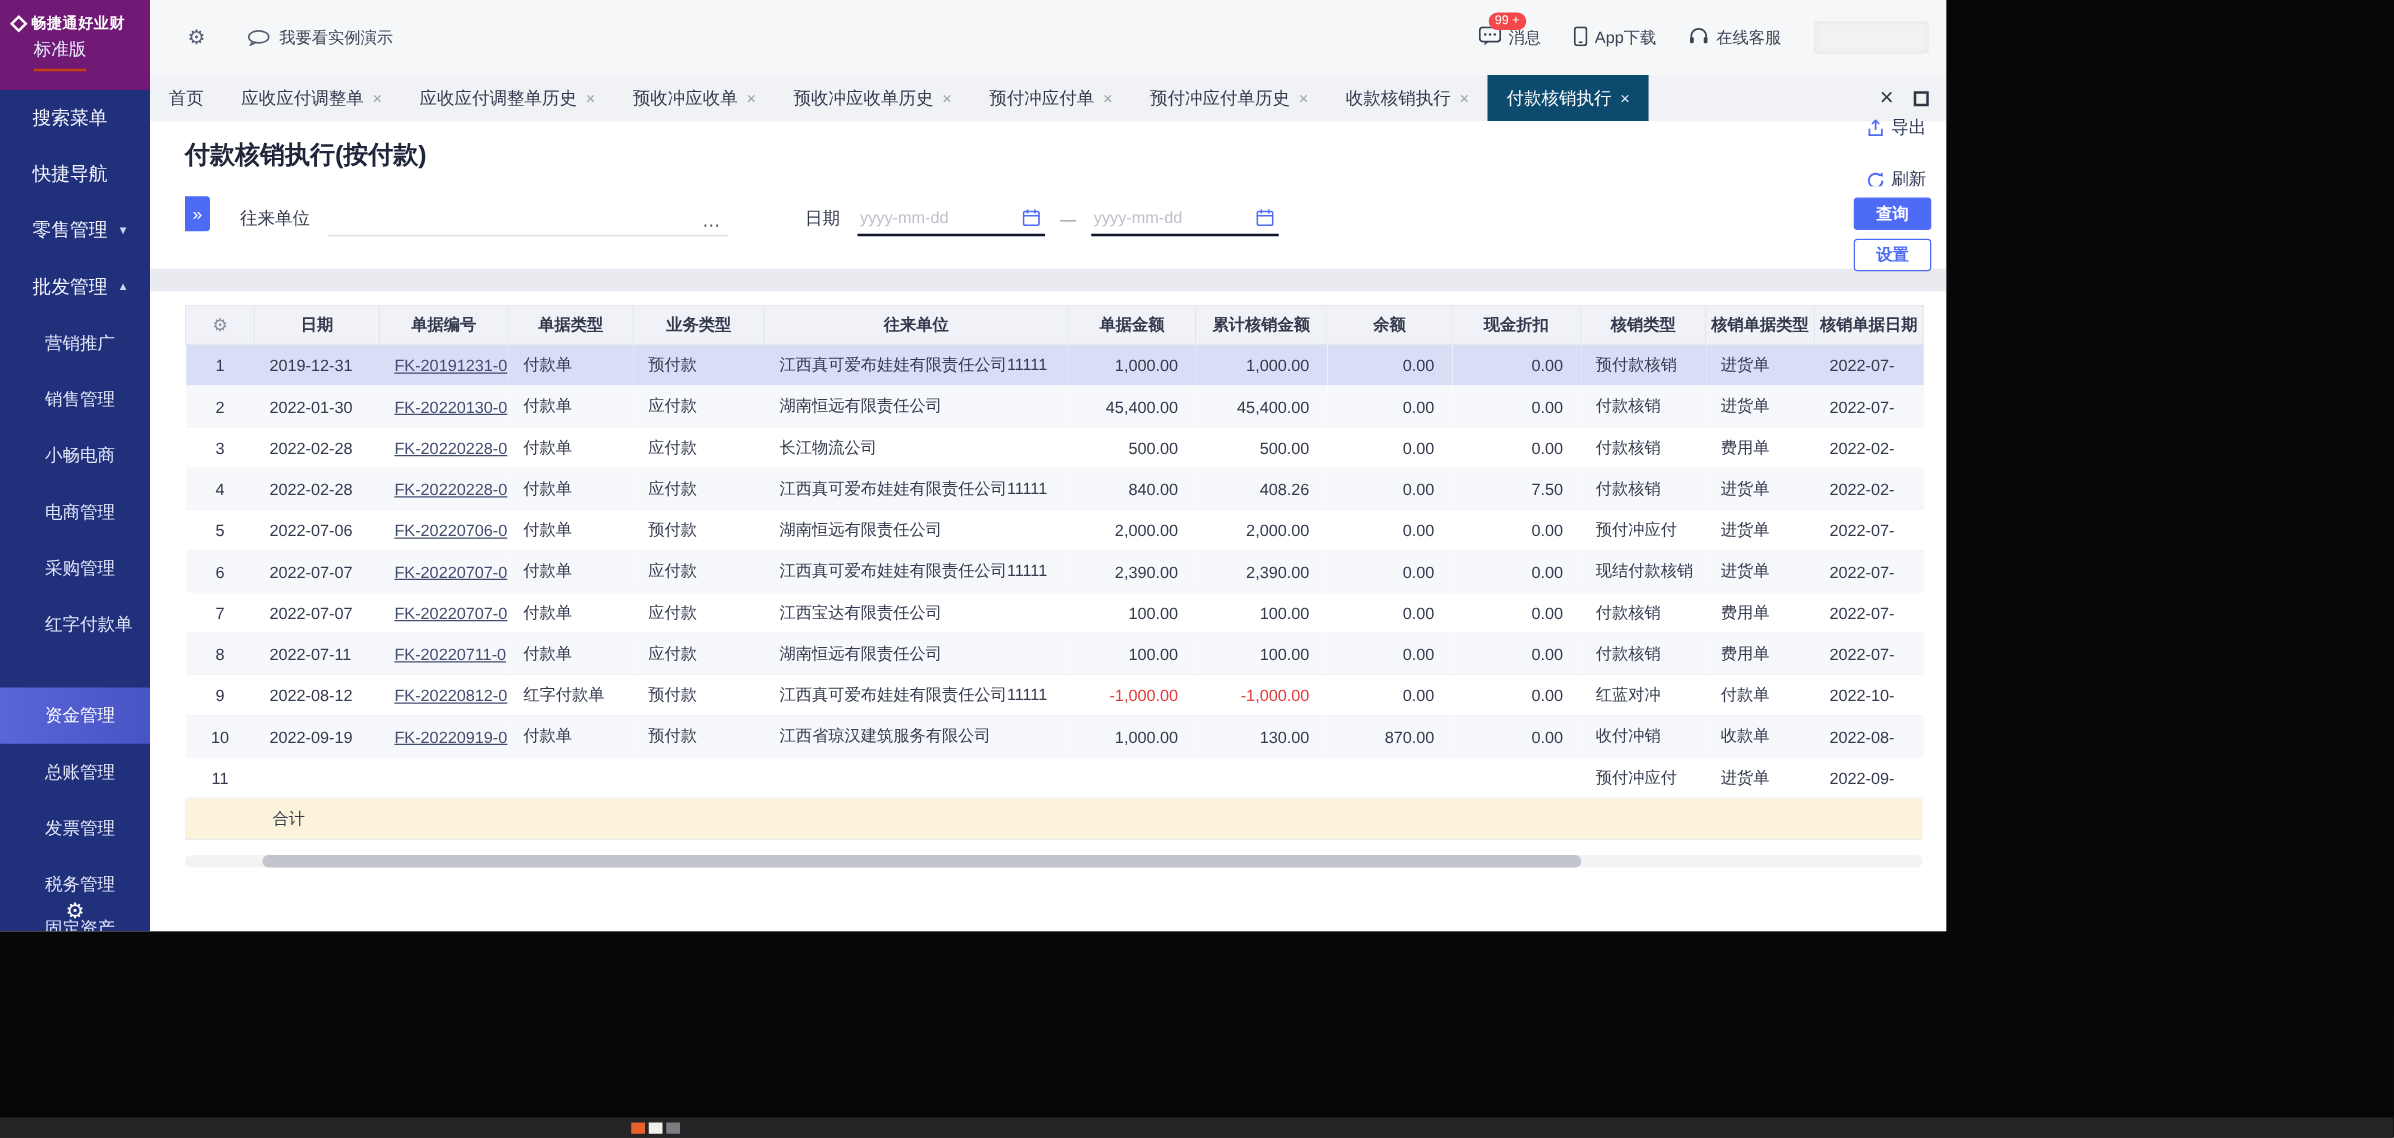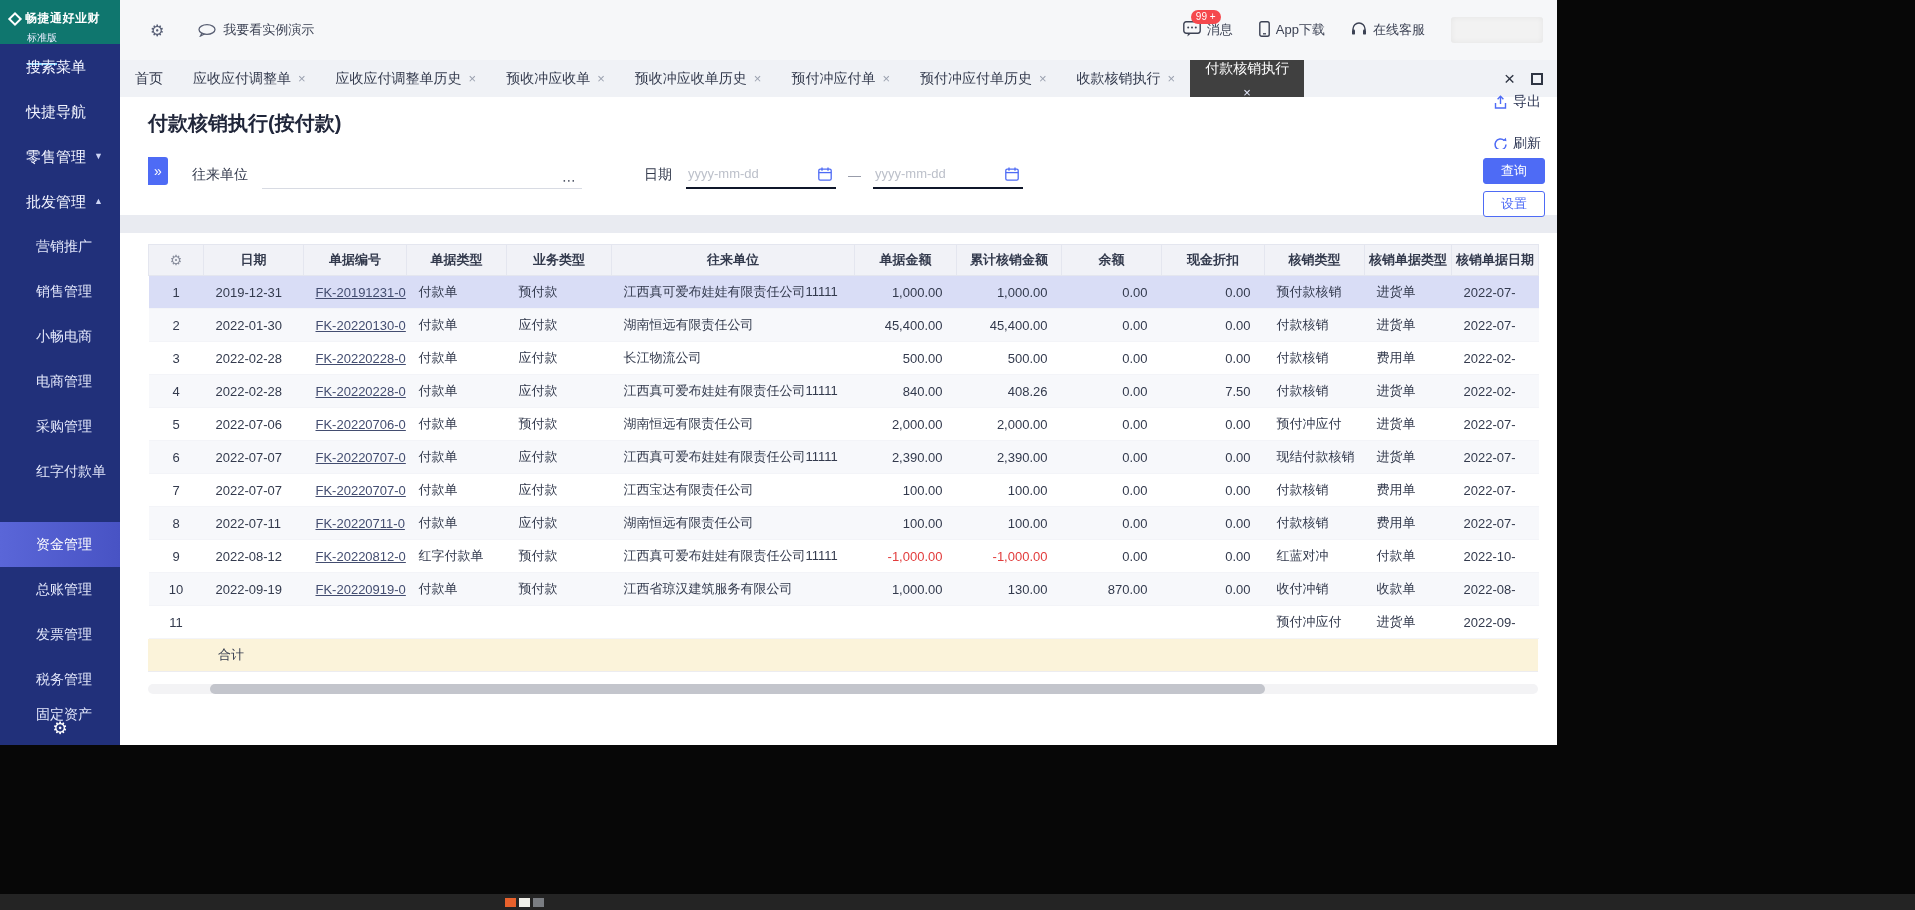--- a/index.html
+++ b/index.html
@@ -5,25 +5,25 @@
   * { margin:0; padding:0; box-sizing:border-box; }
   html,body { background:#000; }
   body { font-family:"Liberation Sans","DejaVu Sans",sans-serif; }
   .screen { position:relative; width:1915px; height:910px; background:#070707; overflow:hidden; }
 
   
   .app { position:absolute; top:0; left:0; width:1557px; height:745px; display:flex; background:#fff; overflow:hidden; }
 
   
   .sidebar { width:120px; flex:0 0 120px; background:#21307a; color:#fff; position:relative; overflow:hidden; }
-  .logo-block { height:44px; background:#0f766e; padding:10px 8px 0 10px; }
+  .logo-block { height:72px; background:#701a75; padding:10px 8px 0 10px; }
   .logo-line { display:flex; align-items:center; gap:5px; }
   .logo-gem { width:10px; height:10px; border:2px solid #fff; transform:rotate(45deg); flex:0 0 auto; }
   .logo-title { font-size:12px; font-weight:700; white-space:nowrap; letter-spacing:0.5px; }
-  .logo-sub { font-size:10px; color:#e8ecff; margin:4px 0 0 17px; border-bottom:2px solid #7dd3fc; display:inline-block; padding-bottom:18px; }
+  .logo-sub { font-size:14px; color:#e8ecff; margin:4px 0 0 17px; border-bottom:2px solid #c2410c; display:inline-block; padding-bottom:6px; }
   .side-nav { }
   .side-item { height:45px; line-height:45px; font-size:15px; padding-left:26px; cursor:pointer; white-space:nowrap; color:#f2f4ff; display:flex; align-items:center; }
   .side-item.child { padding-left:36px; font-size:14px; color:#e3e7fb; }
   .side-item .arrow { font-size:9px; margin-left:8px; color:#cdd4f5; }
   .side-item.selected { background:linear-gradient(90deg,#5a66d8,#4853c4); color:#fff;margin-top:28px; }
   .side-item.clipped { height:24px; line-height:24px; overflow:hidden; align-items:flex-start; }
   .side-gear { position:absolute; bottom:6px; left:0; width:100%; text-align:center; font-size:17px; color:#fff; cursor:pointer; }
 
   
   .main { flex:1; display:flex; flex-direction:column; background:#eceef3; min-width:0; }
@@ -36,21 +36,21 @@
   .demo-link { display:flex; align-items:center; gap:7px; margin-left:34px; font-size:13px; color:#3c4254; cursor:pointer; }
   .topbar-right { margin-left:auto; display:flex; align-items:center; gap:26px; }
   .top-item { position:relative; display:flex; align-items:flex-start; gap:6px; font-size:13px; color:#3c4254; cursor:pointer; }
   .badge { position:absolute; top:-11px; left:8px; background:#f5484d; color:#fff; font-size:10px; line-height:14px; height:14px; padding:0 5px; border-radius:8px; white-space:nowrap; }
   .user-redacted { width:92px; height:26px; background:#f2f2f2; border-radius:3px; box-shadow:inset 0 0 6px rgba(0,0,0,0.06); }
 
   
   .tabbar { height:37px; background:#f0f2f6; display:flex; align-items:stretch; flex:0 0 auto; }
   .tab-list { display:flex; align-items:stretch; overflow:hidden; }
   .tab { display:flex; align-items:center; gap:7px; padding:0 15px; font-size:14px; color:#333a4d; cursor:pointer; white-space:nowrap; }
-  .tab.active { background:#404040; color:#fff;flex-direction:column; }
+  .tab.active { background:#0c4a6e; color:#fff; }
   .tab-close { font-size:13px; color:#9aa0ae; }
   .tab.active .tab-close { color:#e8ecff; }
   .tabbar-right { margin-left:auto; display:flex; align-items:center; gap:16px; padding:0 14px; }
   .win-close { font-size:19px; color:#2f3543; cursor:pointer; line-height:1; }
   .win-frame { width:12px; height:12px; border:2px solid #2f3543; cursor:pointer; }
 
   
   .title-row { height:52px; background:#fff; display:flex; align-items:center; padding:0 16px 0 28px; flex:0 0 auto; }
   .page-title { font-size:20px; font-weight:600; color:#20263a; }
   .title-actions { margin-left:auto; display:flex; align-items:center; gap:24px;flex-direction:column; }
@@ -61,21 +61,21 @@
   .expand-btn { width:20px; height:28px; background:#4e6bf5; color:#fff; border-radius:0 3px 3px 0; display:flex; align-items:center; justify-content:center; font-size:14px; margin-left:28px; cursor:pointer; flex:0 0 auto; }
   .filter-fields { display:flex; align-items:flex-end; margin-left:24px; margin-top:6px; }
   .f-label { font-size:14px; color:#333a4d; margin-right:14px; padding-bottom:5px; }
   .input-line { width:320px; border-bottom:1px solid #d8dbe3; display:flex; align-items:flex-end; justify-content:flex-end; height:26px; padding:0 6px 3px 6px; cursor:text; }
   .more-dots { font-size:14px; color:#555b6b; line-height:10px; cursor:pointer; }
   .date-group { display:flex; align-items:flex-end; margin-left:62px; }
   .date-input { width:150px; border-bottom:2px solid #0f172a; display:flex; align-items:center; justify-content:space-between; height:26px; padding:0 4px 3px 2px; cursor:text; }
   .date-ph { font-size:13px; color:#bcc0ca; }
   .range-sep { color:#8b90a0; font-size:13px; margin:0 12px; padding-bottom:6px; }
   .filter-btns { position:absolute; right:12px; top:9px; display:flex; flex-direction:column; gap:7px; }
-  .btn { width:62px; height:26px; border-radius:3px; font-size:13px; display:flex; align-items:center; justify-content:center; cursor:pointer; }
+  .btn { width:62px; height:26px; border-radius:3px; font-size:13px; display:flex; align-items:center; justify-content:center; cursor:pointer;font-weight:bold; }
   .btn-primary { background:#4e6bf5; color:#fff; border:1px solid #4e6bf5; }
   .btn-outline { background:#fff; color:#4e6bf5; border:1px solid #4e6bf5; }
 
   .gap-strip { height:18px; background:#e9ebf1; flex:0 0 auto; }
 
   
   .table-panel { background:#fff; flex:1; padding:11px 0 0 28px; overflow:hidden; }
   table.grid { border-collapse:collapse; table-layout:fixed; width:1390px; font-size:13px; color:#333a4d; }
   table.grid th { height:31px; background:#f1f2f7; border:1px solid #e4e6ef; border-left:none; font-weight:700; font-size:13px; text-align:center; white-space:nowrap; overflow:hidden; padding:0 4px; cursor:pointer; }
   table.grid th:first-child { border-left:1px solid #e4e6ef; }

